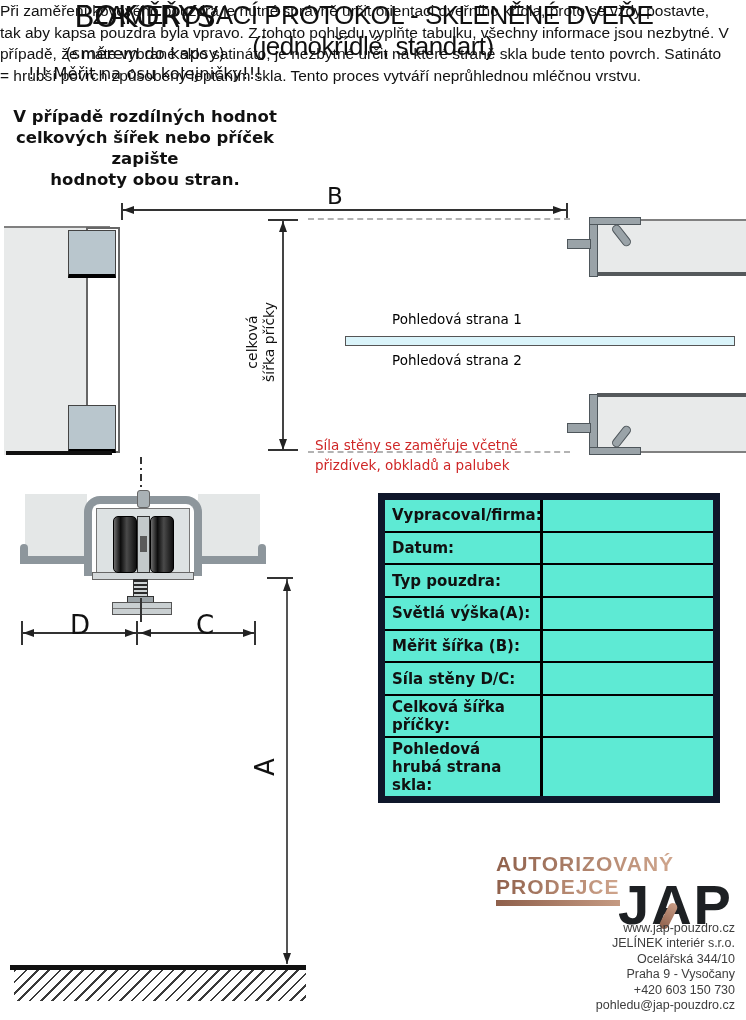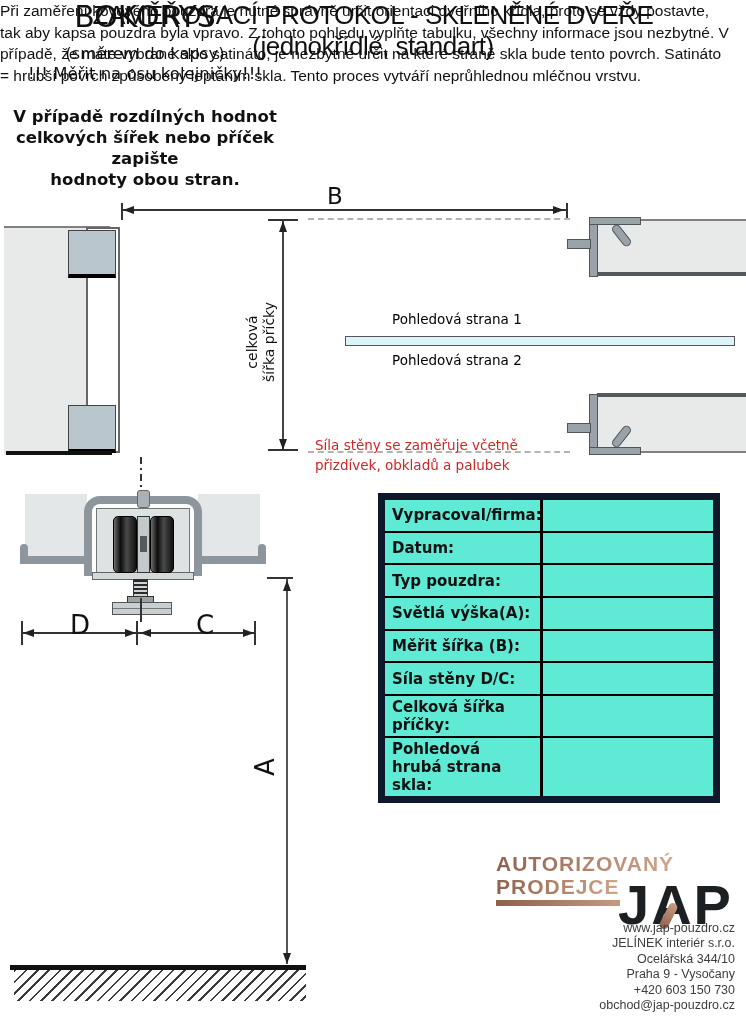--- a/index.html
+++ b/index.html
@@ -210,17 +210,17 @@
     <div class="abs copper-text" style="left:496px;top:876px;">PRODEJCE</div>
     <div class="abs copper-bar" style="left:496px;top:900px;width:124px;height:6px;"></div>
     <div class="abs brand" style="left:618px;top:881px;">JAP</div>
     <div class="abs" style="left:664px;top:902px;width:9px;height:28px;background:linear-gradient(180deg,#c99c85,#8f604b);border-radius:5px;transform:rotate(27deg);"></div>
     <div class="abs contact">
       <div>www.jap-pouzdro.cz</div>
       <div>JELÍNEK interiér s.r.o.</div>
       <div>Ocelářská 344/10</div>
       <div>Praha 9 - Vysočany</div>
       <div>+420 603 150 730</div>
-      <div>obchod@jap-pouzdro.cz</div>
+      <div>pohledu@jap-pouzdro.cz</div>
     </div>
   </div>
 
 </div>
 
 </body></html>

